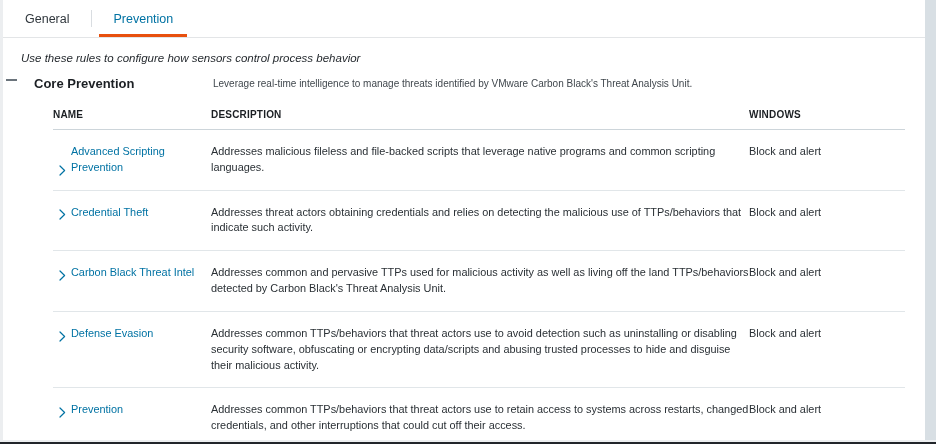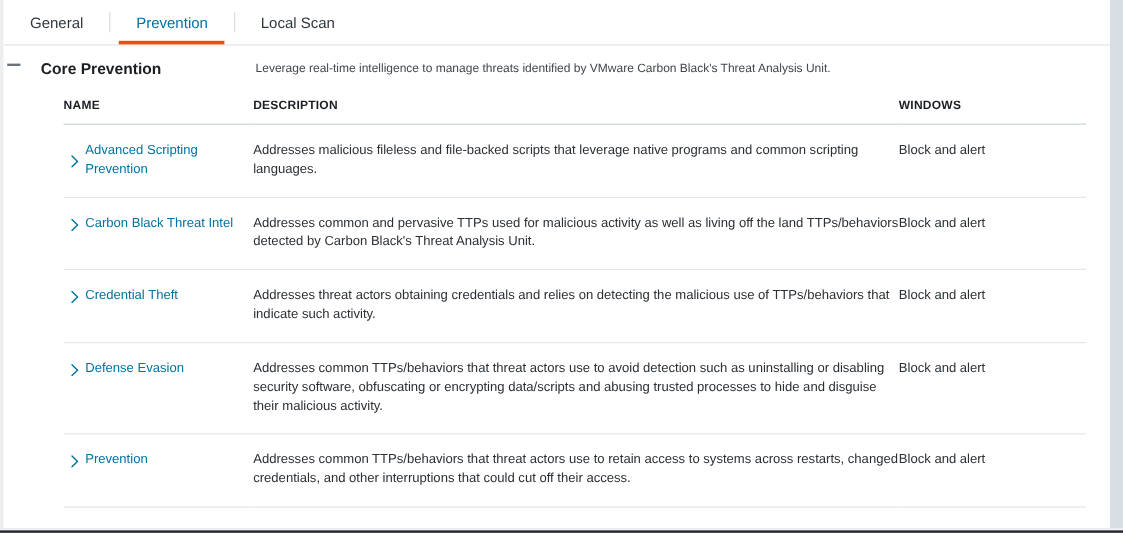--- a/index.html
+++ b/index.html
@@ -176,21 +176,21 @@
   table.rules-table tr:last-child td {
     border-bottom: 1px solid #e1e6e9;
   }
 
   td.cell-name {
     padding-left: 0;
     position: relative;
   }
   .name-wrap {
     display: flex;
-    align-items: center;
+    align-items: flex-end;
   }
   .chevron-icon {
     width: 18px;
     min-width: 18px;
     display: inline-flex;
     align-items: flex-start;
     justify-content: center;
     padding-top: 1px;
     cursor: pointer;
   }
@@ -216,27 +216,25 @@
 
   <div class="content-card">
 
     <div class="tab-bar">
       <div class="tab">
         <span>General</span>
       </div>
       <div class="tab active">
         <span>Prevention</span>
       </div>
-      <div class="tab">
-        <span>Local Scan</span>
-      </div>
     </div>
 
     <div class="panel-body">
 
+      <div class="intro-note">Use these rules to configure how sensors control process behavior</div>
 
       <div class="group-header">
         <span class="collapse-icon">
           <span class="bar"></span>
         </span>
         <span class="group-title">Core Prevention</span>
         <span class="group-desc">Leverage real-time intelligence to manage threats identified by VMware Carbon Black's Threat Analysis Unit.</span>
       </div>
 
       <table class="rules-table">
@@ -263,38 +261,38 @@
             <td class="cell-win">Block and alert</td>
           </tr>
           <tr>
             <td class="cell-name">
               <div class="name-wrap">
                 <span class="chevron-icon">
                   <svg width="7" height="11" viewBox="0 0 7 11" aria-hidden="true">
                     <path d="M1 1 L5.6 5.5 L1 10" fill="none" stroke="#0072a3" stroke-width="1.2" stroke-linecap="round" stroke-linejoin="round"></path>
                   </svg>
                 </span>
+                <a class="rule-link">Credential Theft</a>
+              </div>
+            </td>
+            <td class="cell-desc">Addresses threat actors obtaining credentials and relies on detecting the malicious use of TTPs/behaviors that indicate such activity.</td>
+            <td class="cell-win">Block and alert</td>
+          </tr>
+          <tr>
+            <td class="cell-name">
+              <div class="name-wrap">
+                <span class="chevron-icon">
+                  <svg width="7" height="11" viewBox="0 0 7 11" aria-hidden="true">
+                    <path d="M1 1 L5.6 5.5 L1 10" fill="none" stroke="#0072a3" stroke-width="1.2" stroke-linecap="round" stroke-linejoin="round"></path>
+                  </svg>
+                </span>
                 <a class="rule-link">Carbon Black Threat Intel</a>
               </div>
             </td>
             <td class="cell-desc">Addresses common and pervasive TTPs used for malicious activity as well as living off the land TTPs/behaviors detected by Carbon Black's Threat Analysis Unit.</td>
-            <td class="cell-win">Block and alert</td>
-          </tr>
-          <tr>
-            <td class="cell-name">
-              <div class="name-wrap">
-                <span class="chevron-icon">
-                  <svg width="7" height="11" viewBox="0 0 7 11" aria-hidden="true">
-                    <path d="M1 1 L5.6 5.5 L1 10" fill="none" stroke="#0072a3" stroke-width="1.2" stroke-linecap="round" stroke-linejoin="round"></path>
-                  </svg>
-                </span>
-                <a class="rule-link">Credential Theft</a>
-              </div>
-            </td>
-            <td class="cell-desc">Addresses threat actors obtaining credentials and relies on detecting the malicious use of TTPs/behaviors that indicate such activity.</td>
             <td class="cell-win">Block and alert</td>
           </tr>
           <tr>
             <td class="cell-name">
               <div class="name-wrap">
                 <span class="chevron-icon">
                   <svg width="7" height="11" viewBox="0 0 7 11" aria-hidden="true">
                     <path d="M1 1 L5.6 5.5 L1 10" fill="none" stroke="#0072a3" stroke-width="1.2" stroke-linecap="round" stroke-linejoin="round"></path>
                   </svg>
                 </span>

